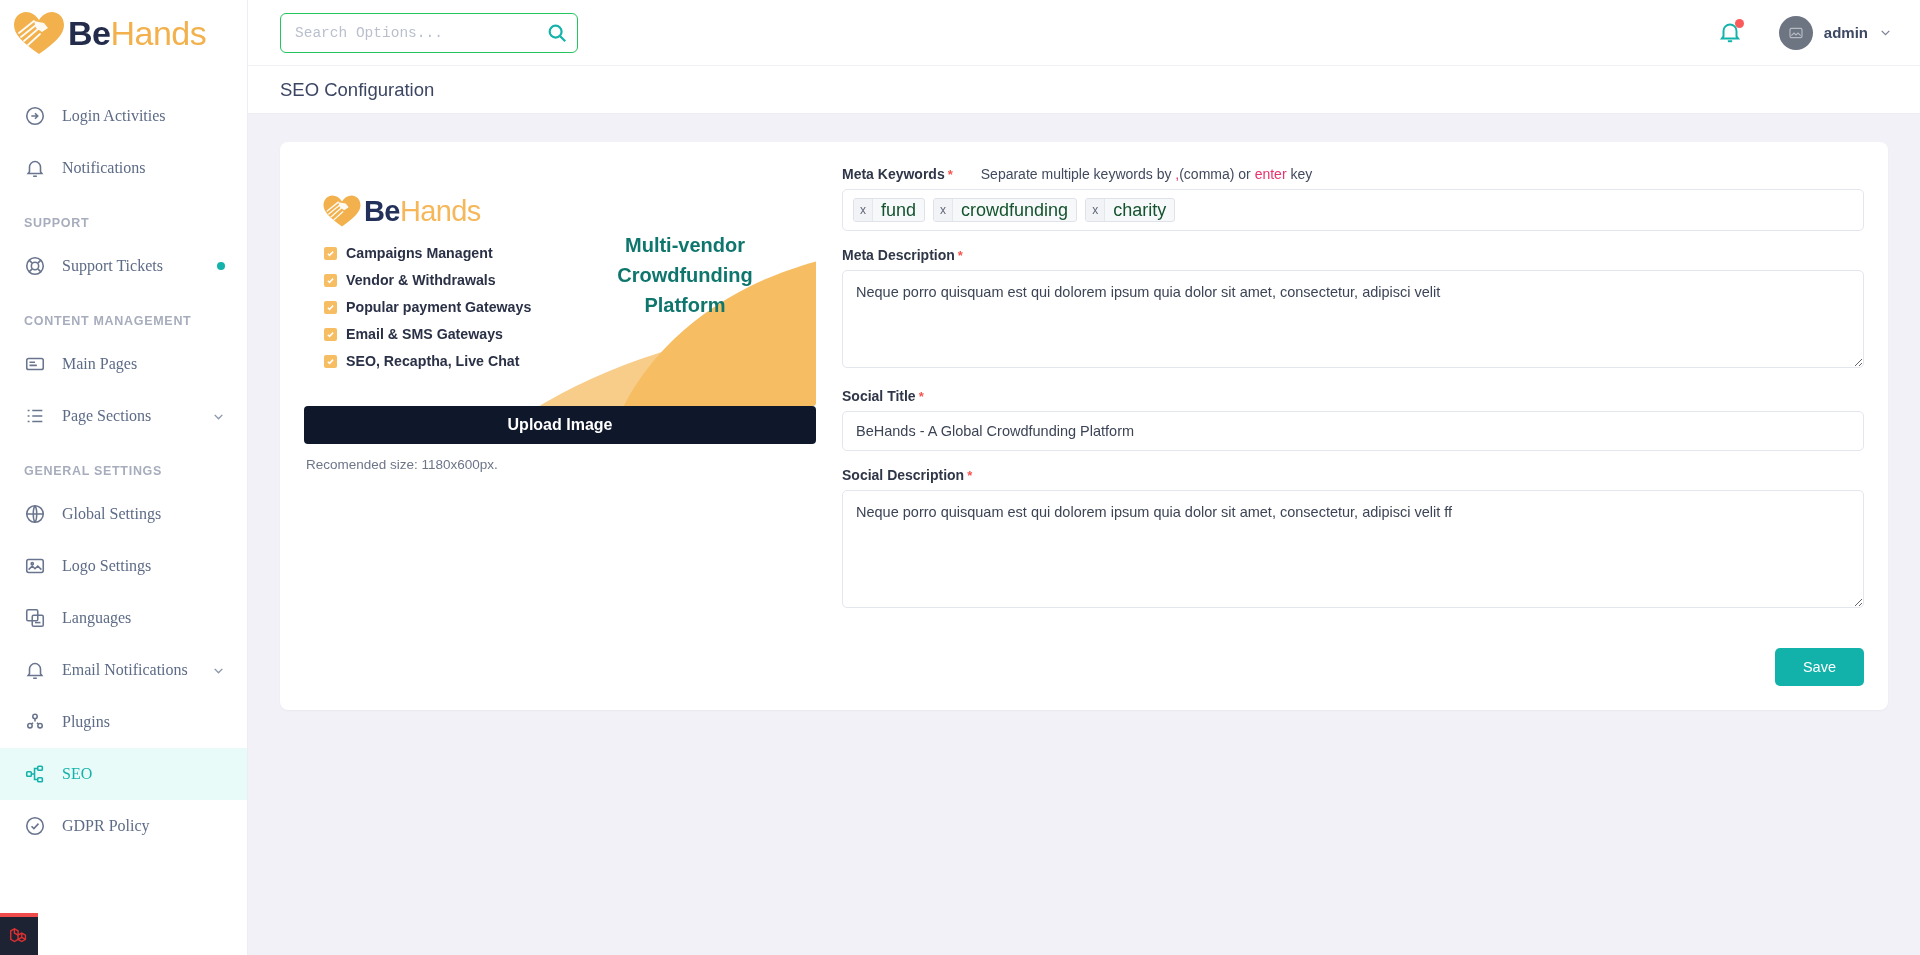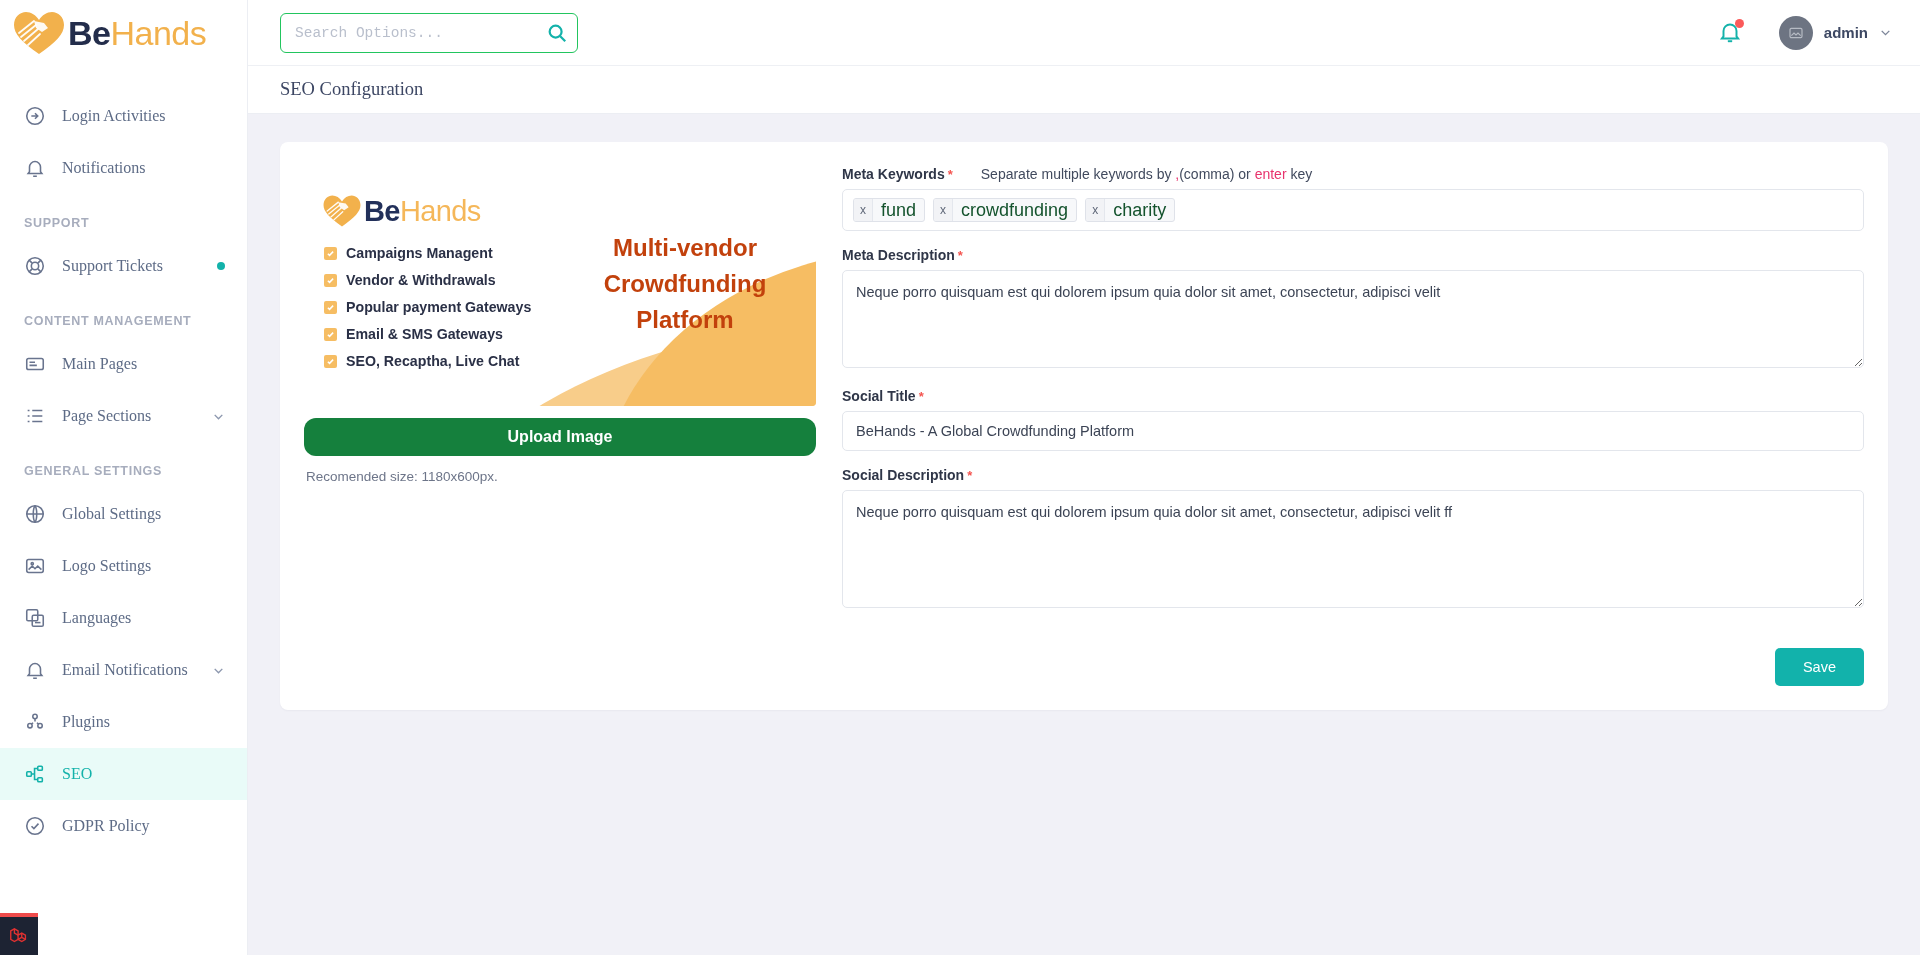--- a/index.html
+++ b/index.html
@@ -73,21 +73,21 @@
   .user-box { display: flex; align-items: center; gap: 11px; cursor: pointer; }
   .avatar {
     width: 34px; height: 34px; border-radius: 50%; background: #6d7482;
     display: flex; align-items: center; justify-content: center; color: #b6bbc4;
   }
   .user-name { font-size: 15px; color: #3d4863; font-weight: 600; }
   .caret { width: 13px; height: 13px; color: #7b8498; }
 
   .pagehead {
     height: 48px; background: #fff; display: flex; align-items: center;
-    padding-left: 32px; border-bottom: 1px solid #eceef3; flex: none; font-family: Liberation Serif, serif;
+    padding-left: 32px; border-bottom: 1px solid #eceef3; flex: none;
   }
   .pagehead h1 { font-size: 18.5px; font-weight: 400; color: #3c4663; }
 
   .content { flex: 1; padding: 28px 32px; overflow: hidden; }
   .card {
     background: #fff; border-radius: 8px; padding: 24px;
     display: flex; gap: 26px; max-width: 1615px;
     box-shadow: 0 1px 2px rgba(20,30,60,.04);
   }
 
@@ -106,33 +106,33 @@
   .feat {
     display: flex; align-items: center; gap: 9px; height: 22px;
     margin-bottom: 5px; font-size: 14.2px; font-weight: 700; color: #2a3046;
   }
   .feat .chk {
     width: 13px; height: 13px; border-radius: 2px; background: #f6bd63;
     display: flex; align-items: center; justify-content: center; flex: none;
   }
   .banner-head {
     position: absolute; right: 36px; top: 64px; width: 190px; text-align: center;
-    font-size: 24px; font-weight: 700; line-height: 1.5; color: #c2410c;
+    font-size: 20px; font-weight: 700; line-height: 1.5; color: #0f766e;
   }
   .swoosh-a {
     position: absolute; right: -60px; bottom: -96px; width: 290px; height: 230px;
     background: #f6bd63; border-radius: 100% 0 0 0; transform: rotate(-8deg);
   }
   .swoosh-b {
     position: absolute; right: -30px; bottom: -130px; width: 420px; height: 200px;
     background: #f8cd8a; border-radius: 100% 0 0 0; transform: rotate(-5deg);
   }
   .upload-btn {
-    width: 100%; height: 38px; margin-top: 12px; background: #15803d;
-    border: none; border-radius: 12px; color: #fff; font-size: 16px;
+    width: 100%; height: 38px; background: #0f172a;
+    border: none; border-radius: 4px; color: #fff; font-size: 16px;
     font-weight: 600; cursor: pointer; font-family: "Liberation Sans", sans-serif;
   }
   .rec-size { font-size: 13.5px; color: #6d7589; padding: 13px 0 0 2px; }
 
   
   .right-col { flex: 1; min-width: 0; }
   .fld { margin-bottom: 16px; }
   .lbl {
     font-size: 14px; font-weight: 700; color: #2f3648; margin-bottom: 7px;
     display: flex; align-items: baseline; gap: 0;

